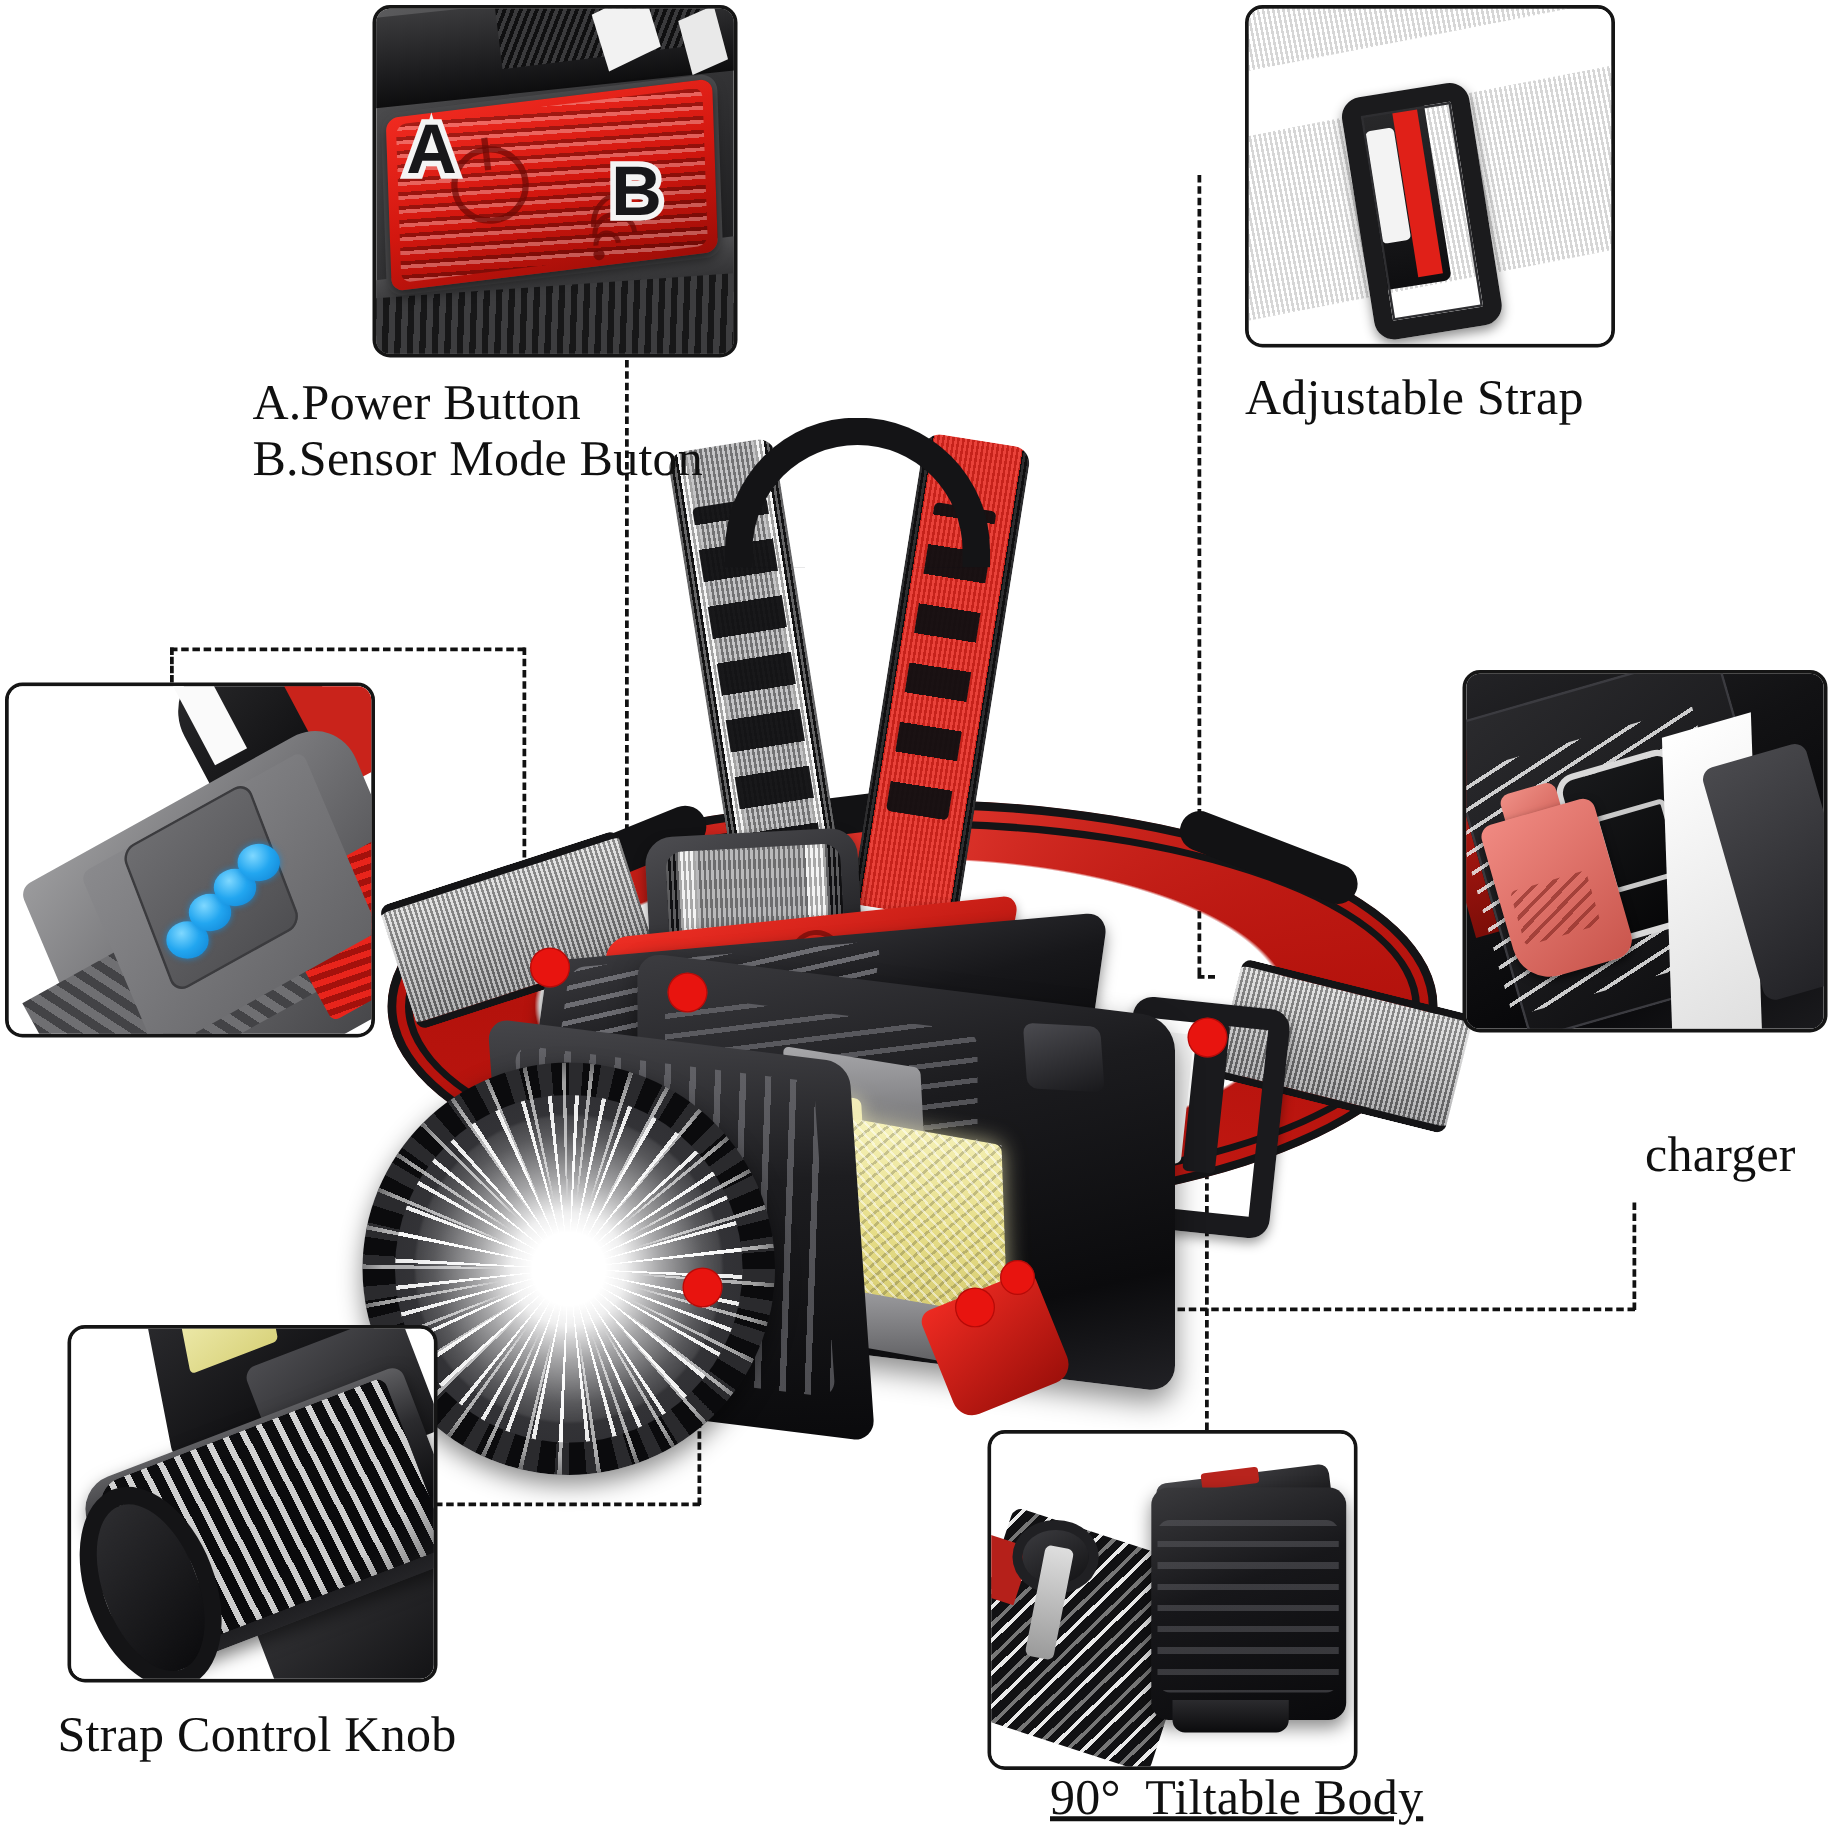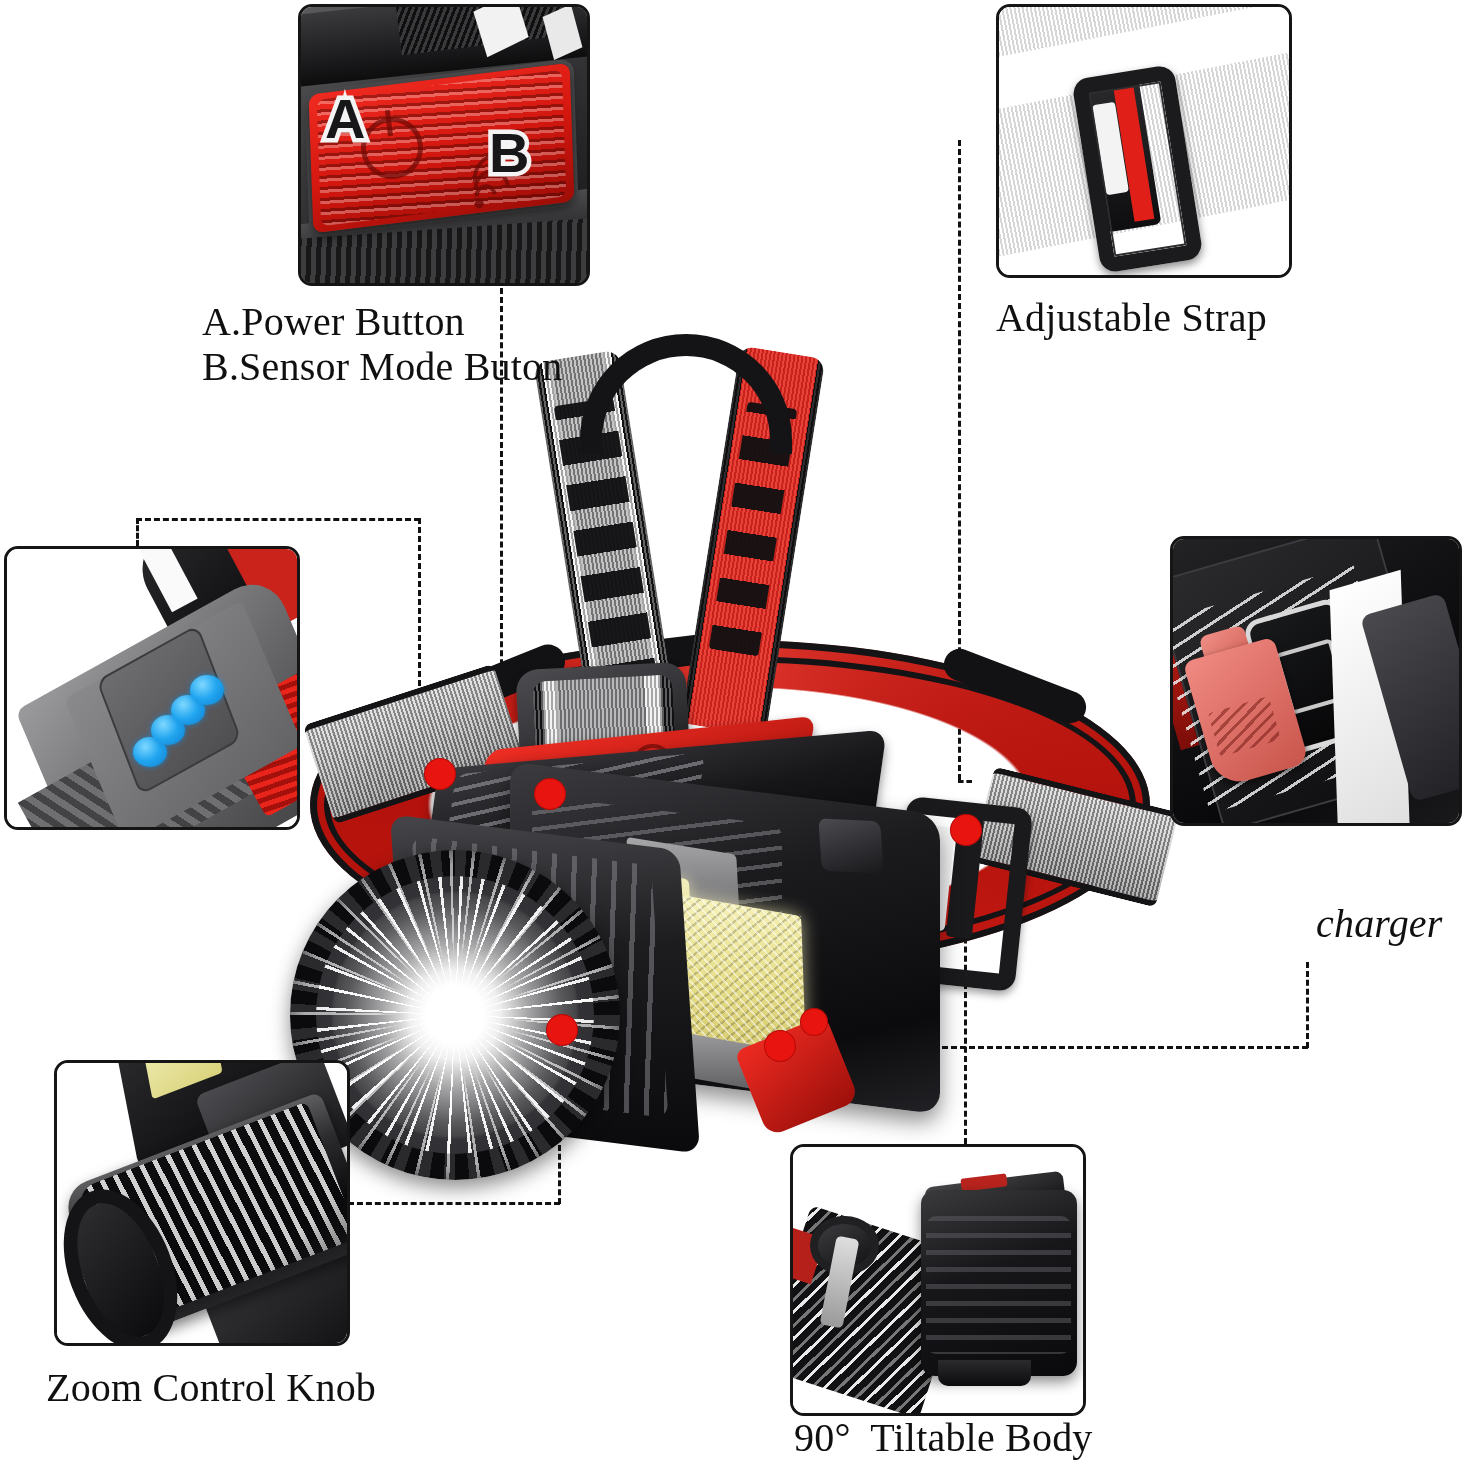--- a/index.html
+++ b/index.html
@@ -565,19 +565,19 @@
       <div class="tb-foot"></div>
     </div>
   </div>
 
   <div class="label" style="left:996px;top:296px;">Adjustable Strap</div>
 
   <div class="label" style="left:202px;top:300px;">A.Power Button
 B.Sensor Mode Buton</div>
 
 
-  <div class="label c" style="left:1316px;top:902px;font-style:italic;">charger</div>
-
-  <div class="label" style="left:46px;top:1366px;">Zoom Control Knob</div>
-
-  <div class="label" style="left:794px;top:1416px;">90°  Tiltable Body</div>
+  <div class="label c" style="left:1316px;top:902px;">charger</div>
+
+  <div class="label" style="left:46px;top:1366px;">Strap Control Knob</div>
+
+  <div class="label" style="left:840px;top:1416px;text-decoration:underline;">90°  Tiltable Body</div>
 
 </div>
 
 </body></html>

